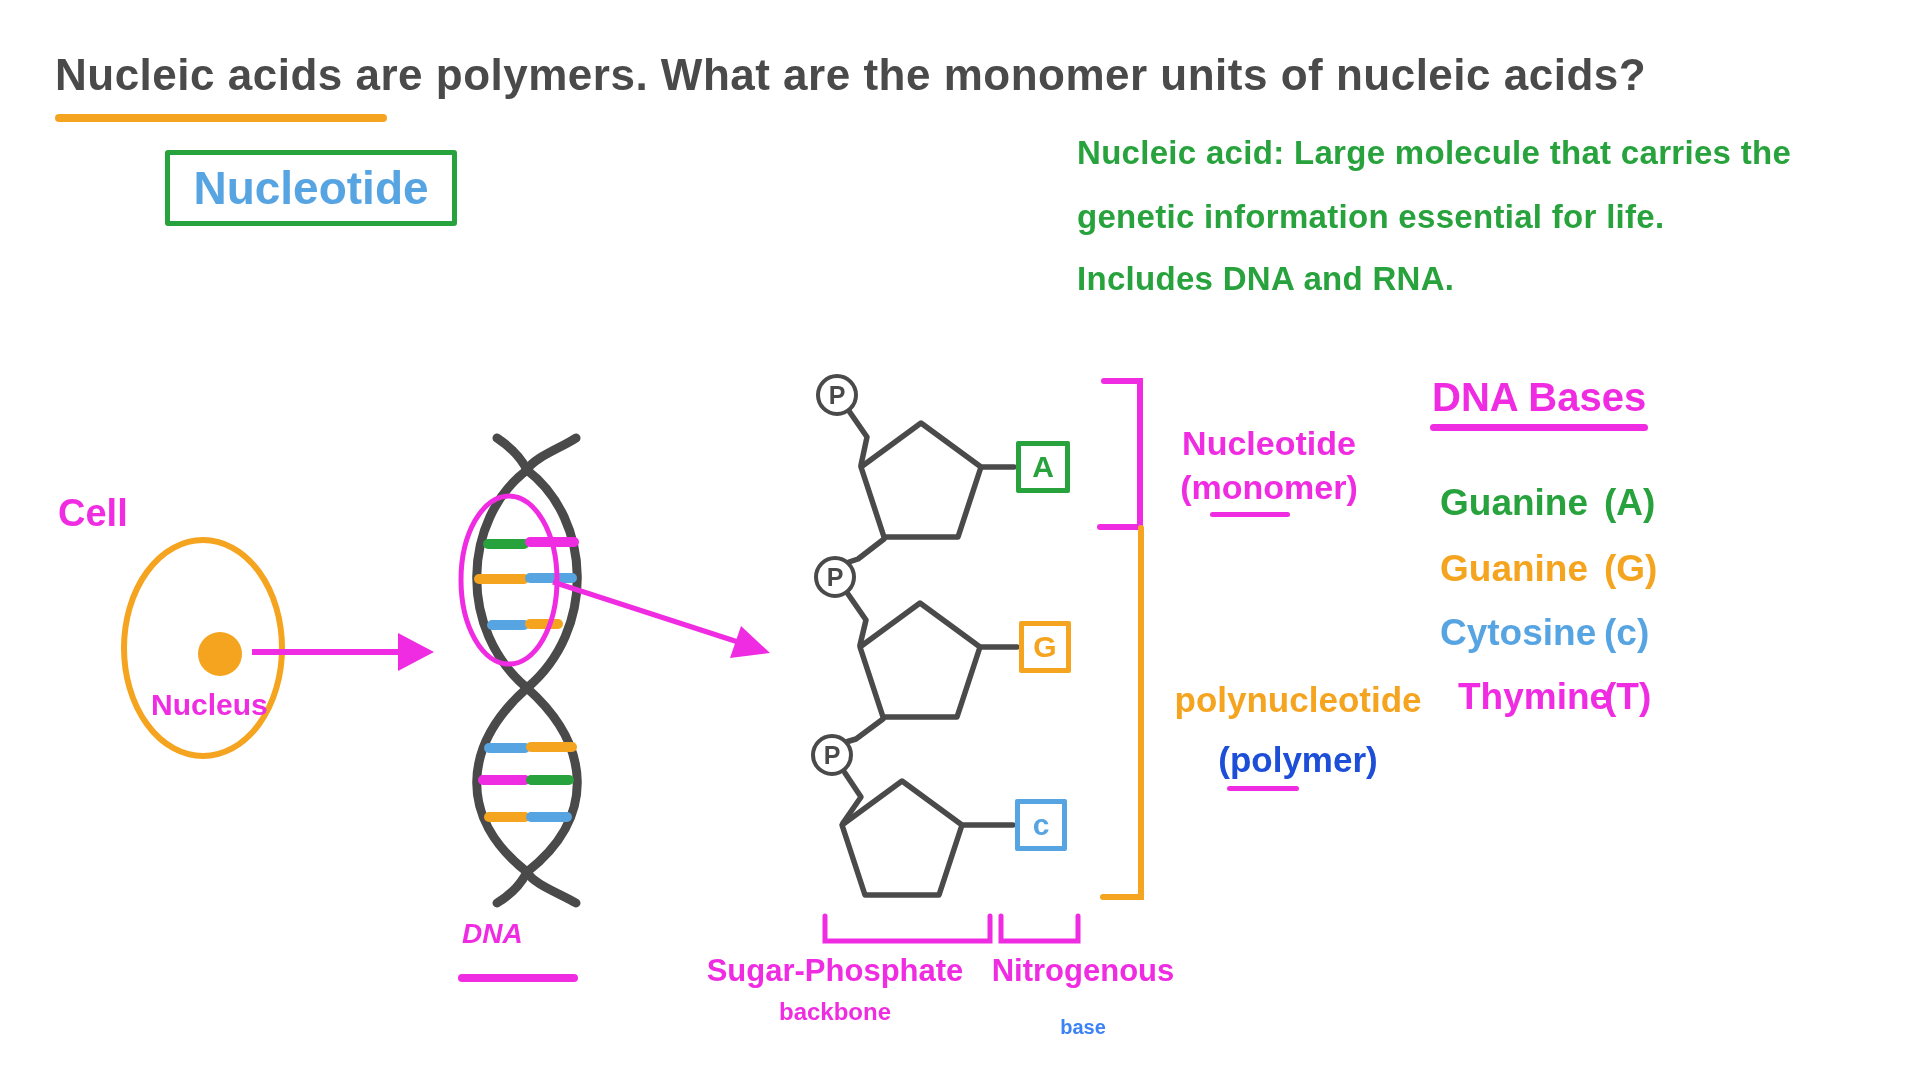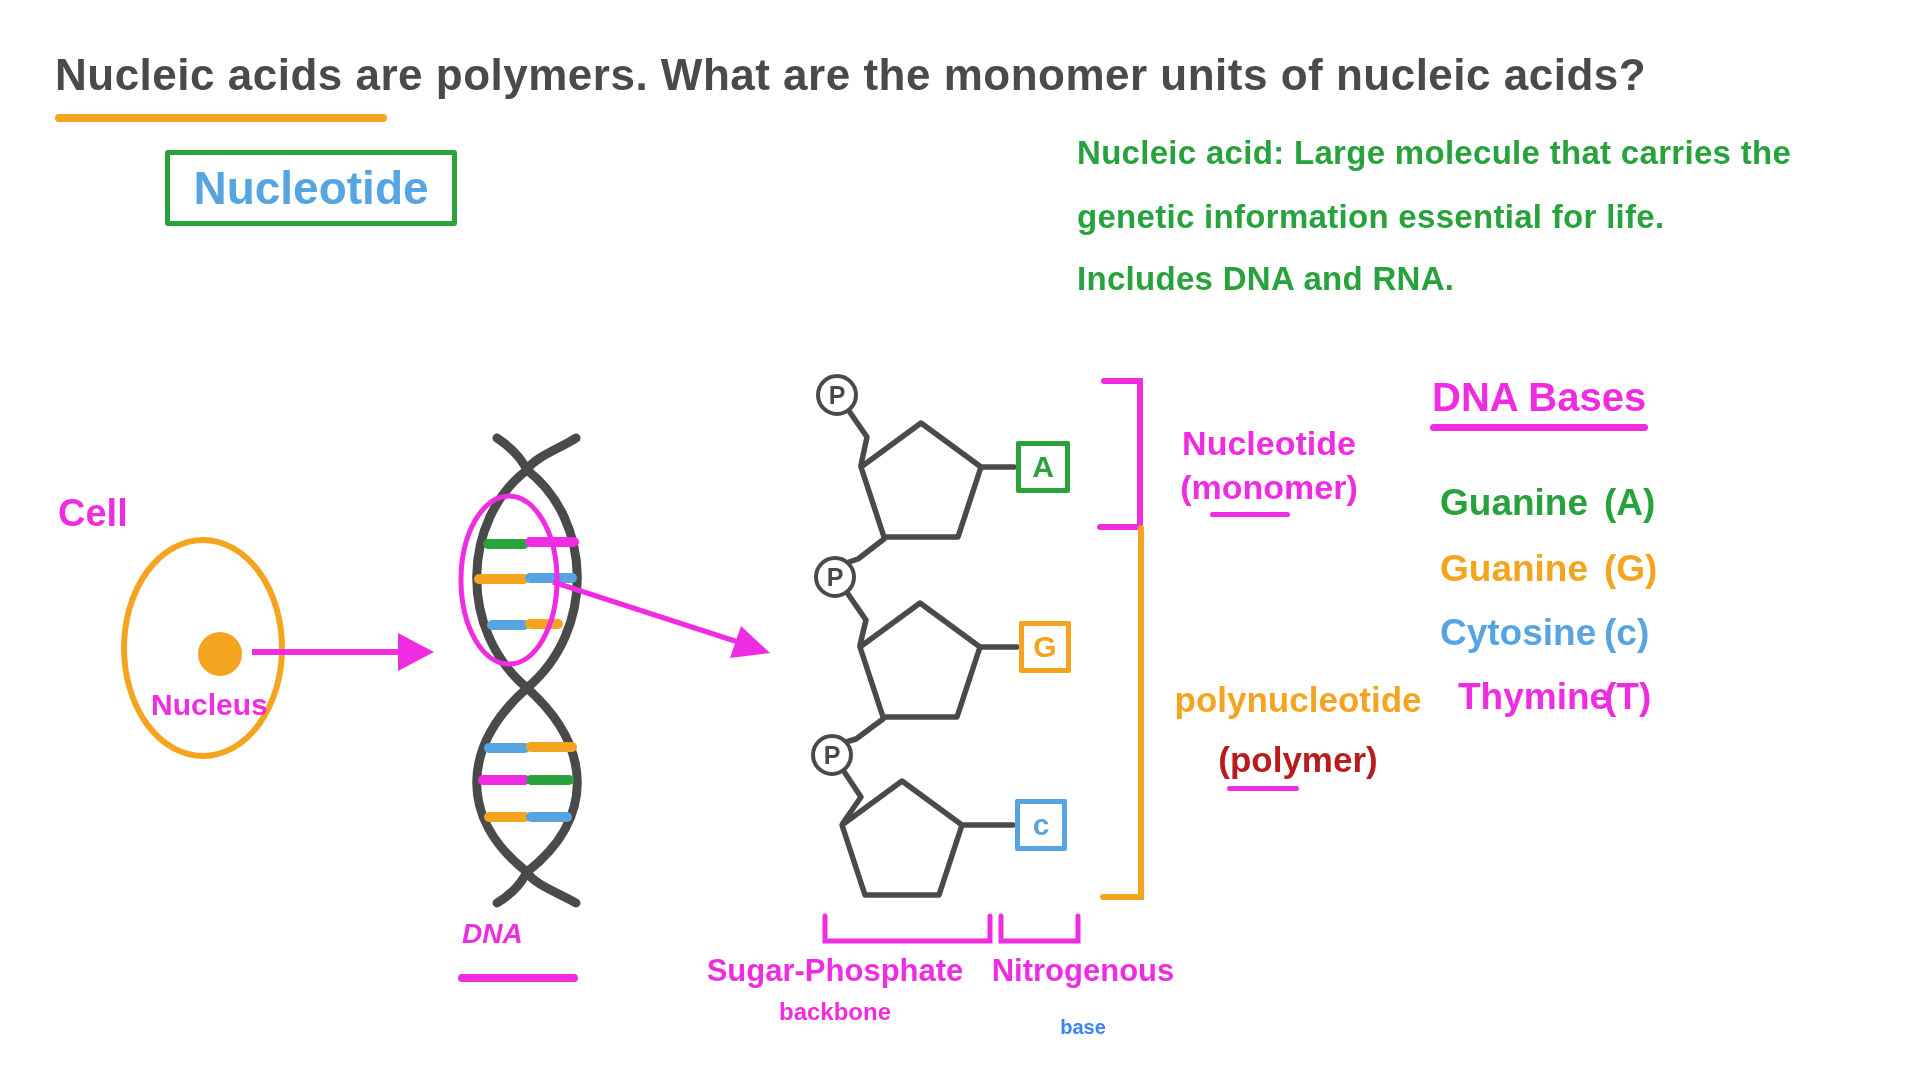--- a/index.html
+++ b/index.html
@@ -132,21 +132,21 @@
   </div>
   <div class="basebox" style="left: 1015px; top: 799px; width: 52px; height: 52px; border-color: rgb(87, 164, 226);">
     <span style="color: rgb(87, 164, 226);">c</span>
   </div>
 
   <div class="center-label" style="left: 1164px; top: 424px; width: 210px; font-size: 34px; color: rgb(240, 44, 226);">Nucleotide</div>
   <div class="center-label" style="left: 1164px; top: 468px; width: 210px; font-size: 34px; color: rgb(240, 44, 226);">(monomer)</div>
   <div class="bar" style="left: 1210px; top: 512px; width: 80px; height: 5px; background-color: rgb(240, 44, 226);"></div>
 
   <div class="center-label" style="left: 1158px; top: 680px; width: 280px; font-size: 35px; color: rgb(245, 164, 31);">polynucleotide</div>
-  <div class="center-label" style="left: 1158px; top: 740px; width: 280px; font-size: 35px; color: #b91c1c;">(polymer)</div>
+  <div class="center-label" style="left: 1158px; top: 740px; width: 280px; font-size: 35px; color: #1d4ed8;">(polymer)</div>
   <div class="bar" style="left: 1227px; top: 786px; width: 72px; height: 5px; background-color: rgb(240, 44, 226);"></div>
 
   <div class="center-label" style="left: 665px; top: 953px; width: 340px; font-size: 31px; color: rgb(240, 44, 226);">Sugar-Phosphate</div>
   <div class="center-label" style="left: 665px; top: 998px; width: 340px; font-size: 24px; color: rgb(240, 44, 226);">backbone</div>
 
   <div class="center-label" style="left: 948px; top: 953px; width: 270px; font-size: 31px; color: rgb(240, 44, 226);">Nitrogenous</div>
   <div class="center-label" style="left: 948px; top: 1016px; width: 270px; font-size: 20px; color: #3b82f6;">base</div>
 
   <div class="abs" style="left: 1432px; top: 375px; font-size: 40px; font-weight: 700; color: rgb(240, 44, 226);">DNA Bases</div>
   <div class="bar" style="left: 1430px; top: 424px; width: 218px; height: 7px; background-color: rgb(240, 44, 226);"></div>

